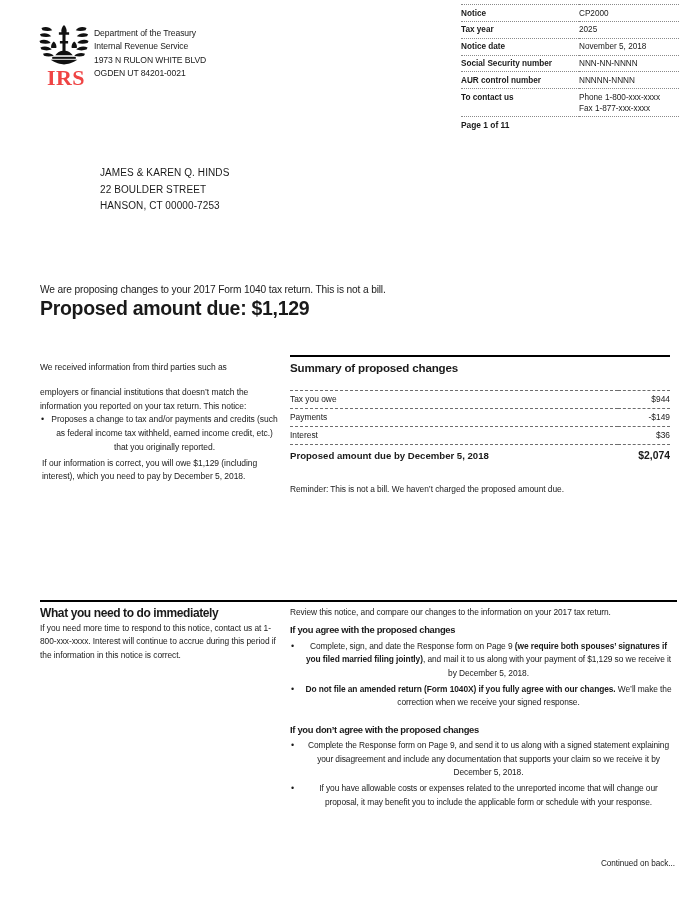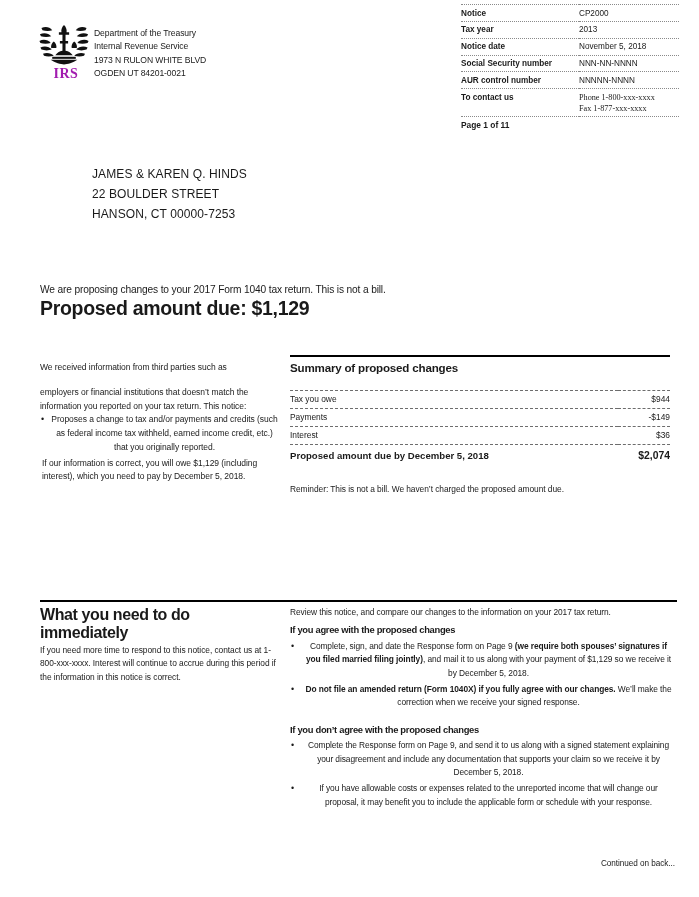--- a/index.html
+++ b/index.html
@@ -36,26 +36,26 @@
     width: 56px;
     text-align: center;
   }
   .irs-seal {
     width: 52px;
     height: 42px;
     display: block;
   }
   .irs-word {
     font-family: "Liberation Serif", serif;
-    font-size: 14px;
+    font-size: 22px;
     font-weight: bold;
     letter-spacing: 0.5px;
     line-height: 1;
     margin-top: 1px;
-    color: #a21caf;
+    color: #ef4444;
   }
   .agency {
     position: absolute;
     left: 56px;
     top: 3px;
     font-size: 8.6px;
     line-height: 1.55;
     letter-spacing: -0.1px;
     color: #1a1a1a;
   }
@@ -82,33 +82,33 @@
   .notice-box tr:first-child td { border-top: 1px dotted #8a8a8a; }
   .nb-label {
     font-weight: bold;
     white-space: nowrap;
     padding-right: 6px;
     width: 118px;
   }
   .nb-value {
     font-weight: normal;
   }
-  .nb-value div { white-space: nowrap; font-family: Liberation Serif, serif; }
+  .nb-value div { white-space: nowrap; }
   .page-count {
     font-size: 8.4px;
     font-weight: bold;
     margin-top: 3px;
   }
 
   
   .addressee {
     position: absolute;
-    left: 92px;
+    left: 100px;
     top: 165px;
-    font-size: 12px;
+    font-size: 10px;
     line-height: 1.65;
     letter-spacing: 0.1px;
   }
   .addressee div { white-space: nowrap; }
 
   
   .title-block {
     position: absolute;
     left: 40px;
     top: 284px;
@@ -211,21 +211,21 @@
     border-top: 2.4px solid #000;
   }
   .action-left {
     position: absolute;
     left: 40px;
     top: 606px;
     width: 236px;
   }
   .action-left h2 {
     margin: 0 0 2px 0;
-    font-size: 16px;
+    font-size: 12px;
     font-weight: bold;
     letter-spacing: -0.4px;
   }
   .action-left p {
     margin: 0;
     font-size: 8.4px;
     line-height: 1.6;
     letter-spacing: -0.05px;
   }
   .action-right {
@@ -294,21 +294,21 @@
 
   <div class="notice-box">
     <table>
       <tbody>
         <tr>
           <td class="nb-label">Notice</td>
           <td class="nb-value">CP2000</td>
         </tr>
         <tr>
           <td class="nb-label">Tax year</td>
-          <td class="nb-value">2013</td>
+          <td class="nb-value">2025</td>
         </tr>
         <tr>
           <td class="nb-label">Notice date</td>
           <td class="nb-value">November 5, 2018</td>
         </tr>
         <tr>
           <td class="nb-label">Social Security number</td>
           <td class="nb-value">NNN-NN-NNNN</td>
         </tr>
         <tr>

